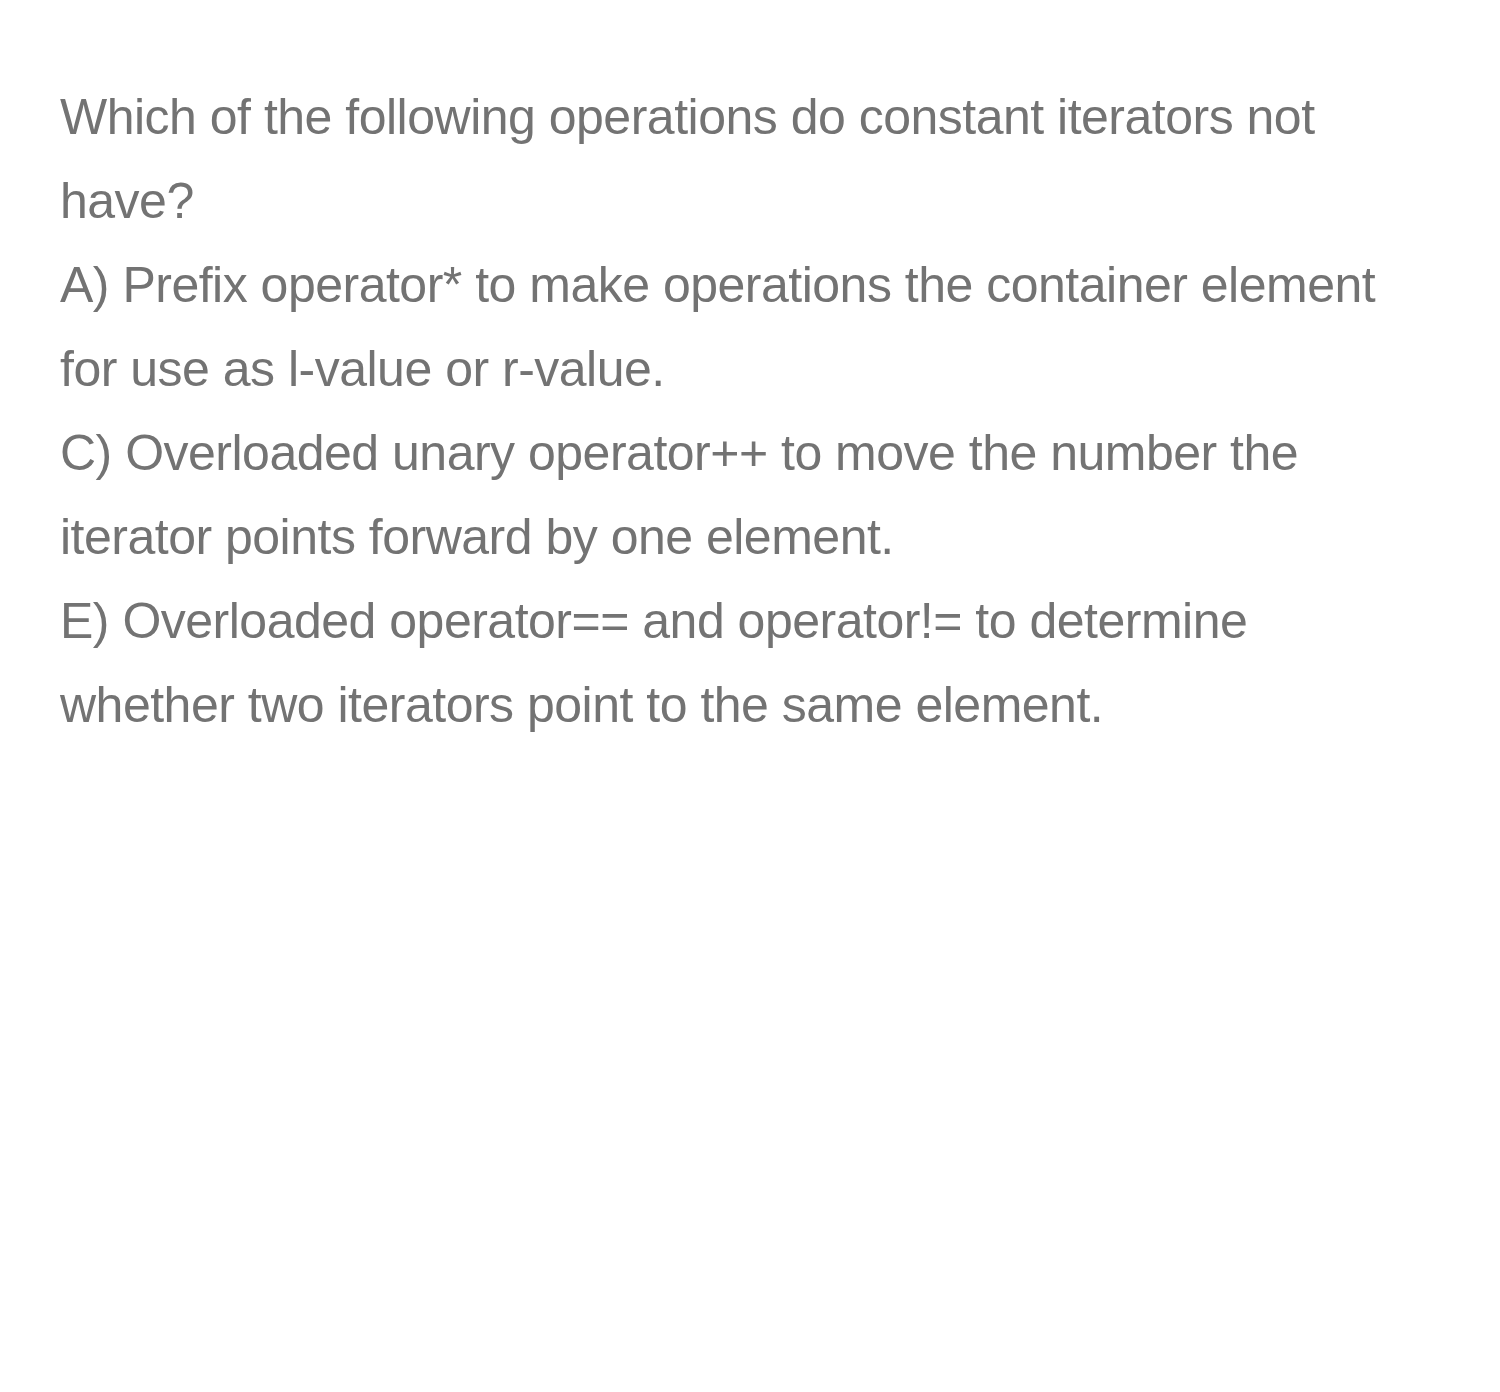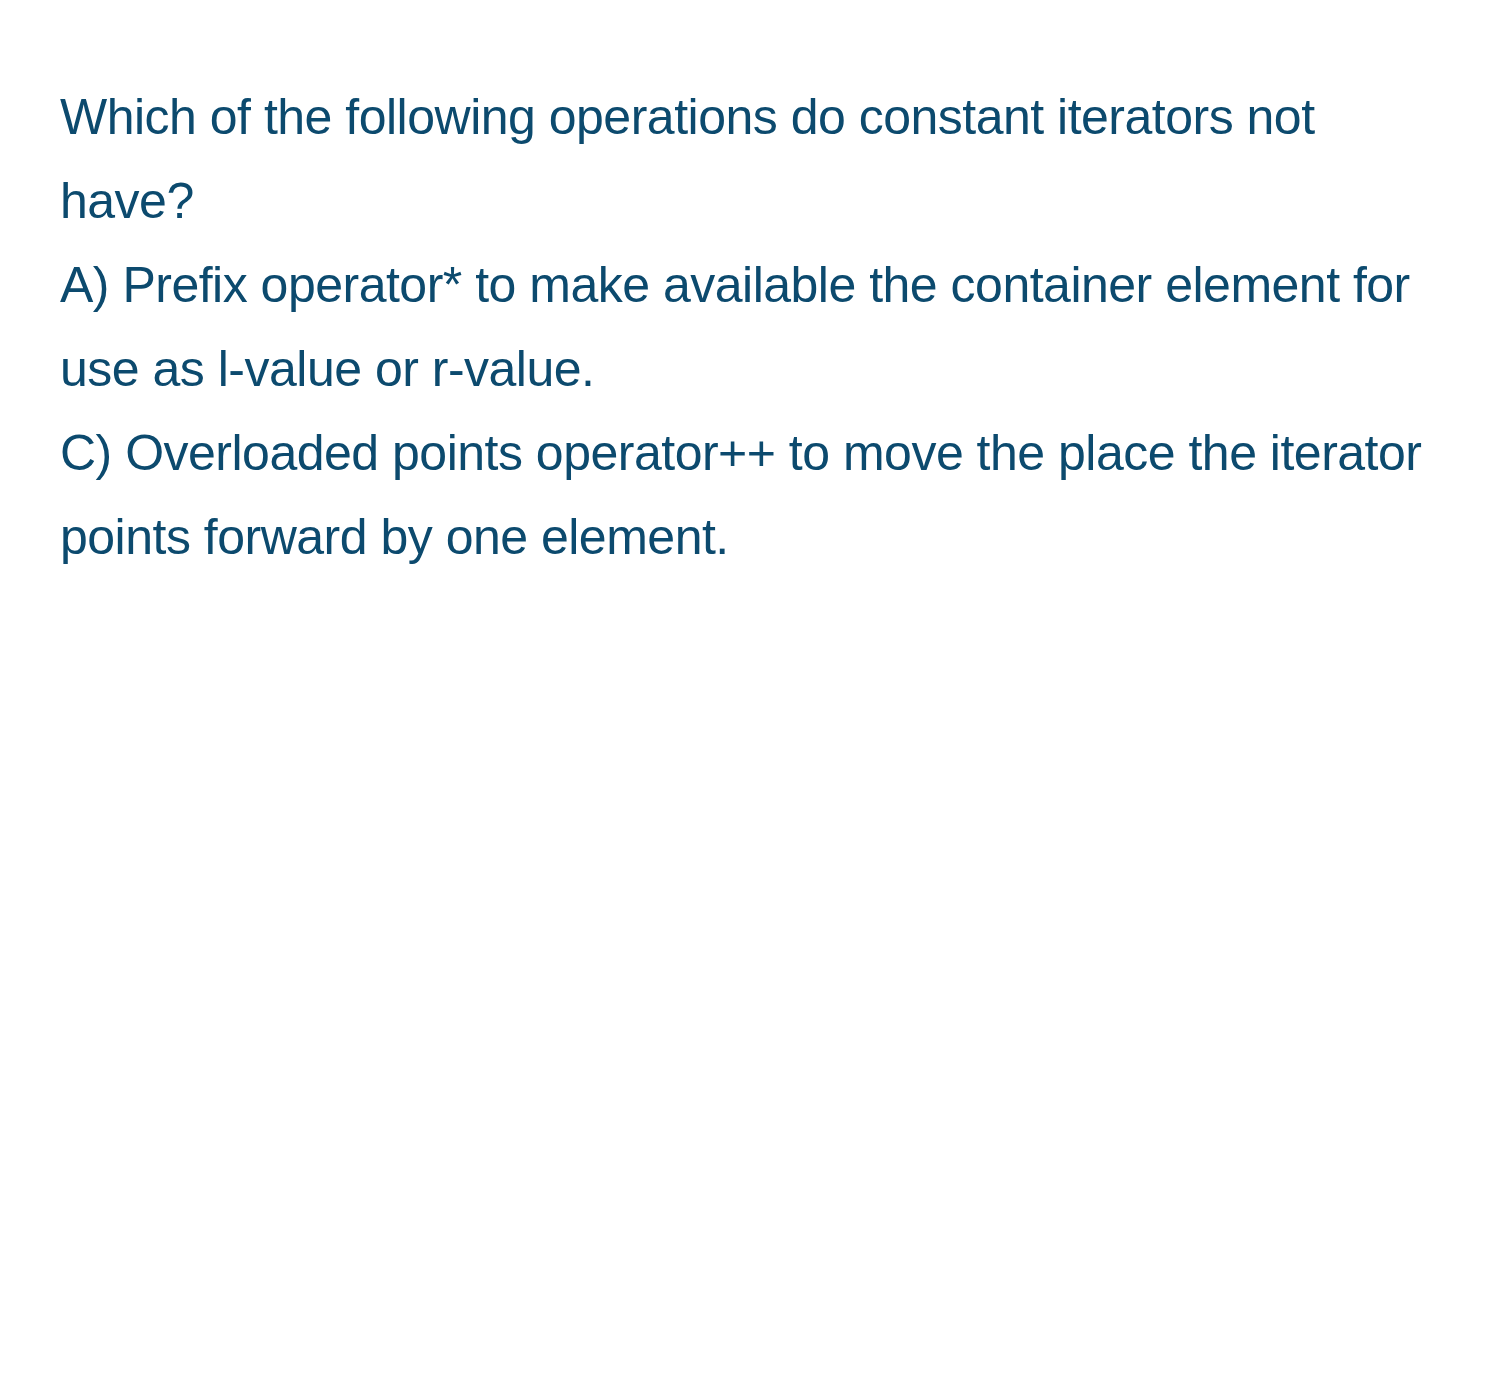--- a/index.html
+++ b/index.html
@@ -10,30 +10,31 @@
     body {
       width: 1500px;
       height: 1392px;
       background: #ffffff;
       font-family: -apple-system, BlinkMacSystemFont, "Segoe UI", Helvetica, Arial, sans-serif;
       padding: 75px 65px 75px 60px;
     }
     .content {
       font-size: 50px;
       line-height: 1.68;
-      color: #0c4a6e;
+      color: #737373;
       letter-spacing: -0.01em;
     }
     .question {
       margin-bottom: 0;
     }
     .option {
       margin-bottom: 0;
     }
   </style>
 </head>
 <body>
 
 <div class="content">
   <div class="question">Which of the following operations do constant iterators not have?</div>
-  <div class="option">A) Prefix operator* to make available the container element for use as l-value or r-value.</div>
-  <div class="option">C) Overloaded points operator++ to move the place the iterator points forward by one element.</div>
+  <div class="option">A) Prefix operator* to make operations the container element for use as l-value or r-value.</div>
+  <div class="option">C) Overloaded unary operator++ to move the number the iterator points forward by one element.</div>
+  <div class="option">E) Overloaded operator== and operator!= to determine whether two iterators point to the same element.</div>
 </div>
 
 </body></html>

